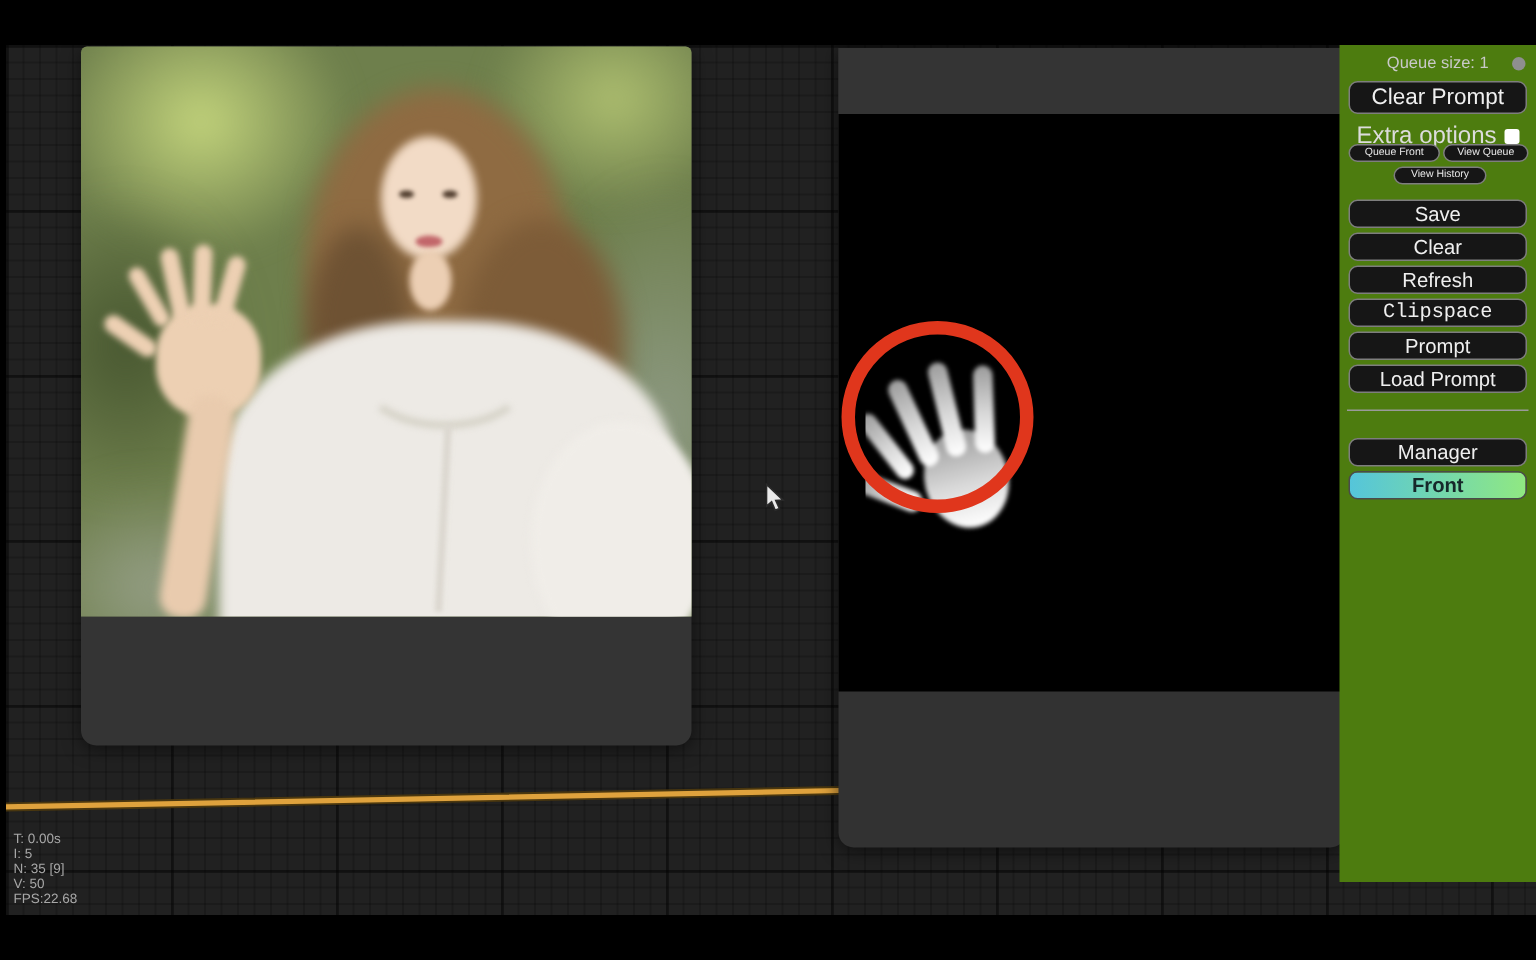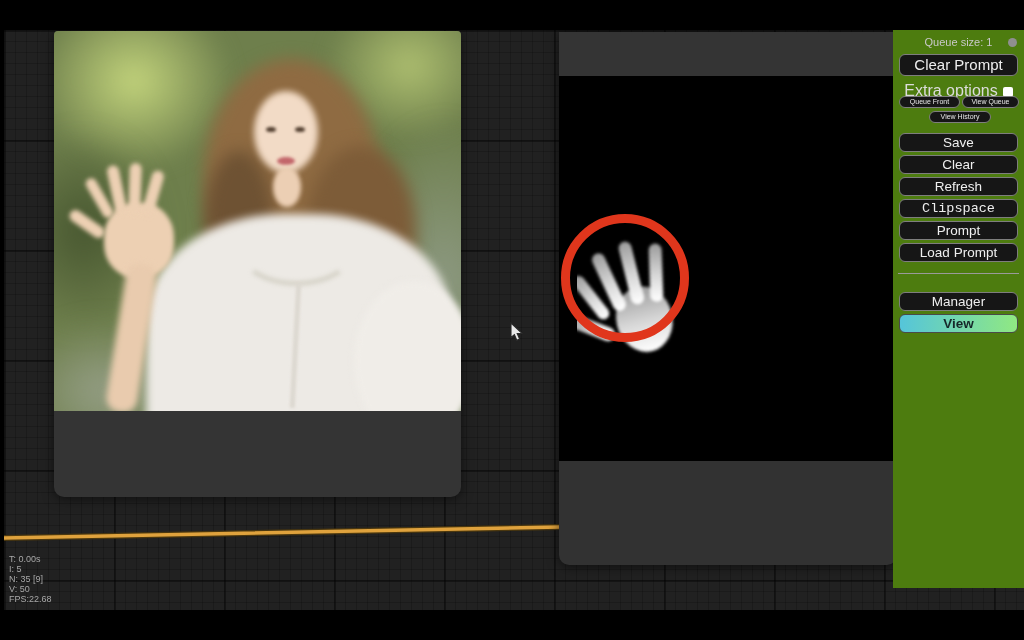--- a/index.html
+++ b/index.html
@@ -165,17 +165,17 @@
     <div class="btn btn-std" style="top:103px;">Save</div>
     <div class="btn btn-std" style="top:125px;">Clear</div>
     <div class="btn btn-std" style="top:147px;">Refresh</div>
     <div class="btn btn-std" style="top:169px;font-family:Liberation Mono, monospace;">Clipspace</div>
     <div class="btn btn-std" style="top:191px;">Prompt</div>
     <div class="btn btn-std" style="top:213px;">Load Prompt</div>
 
     <div class="divider"></div>
 
     <div class="btn btn-std" style="top:262px;">Manager</div>
-    <div class="btn btn-std btn-share" style="top:284px;">View</div>
+    <div class="btn btn-std btn-share" style="top:284px;">Front</div>
   </div>
 
   <div class="bar bottom"></div>
 </div>
 
 </body></html>

